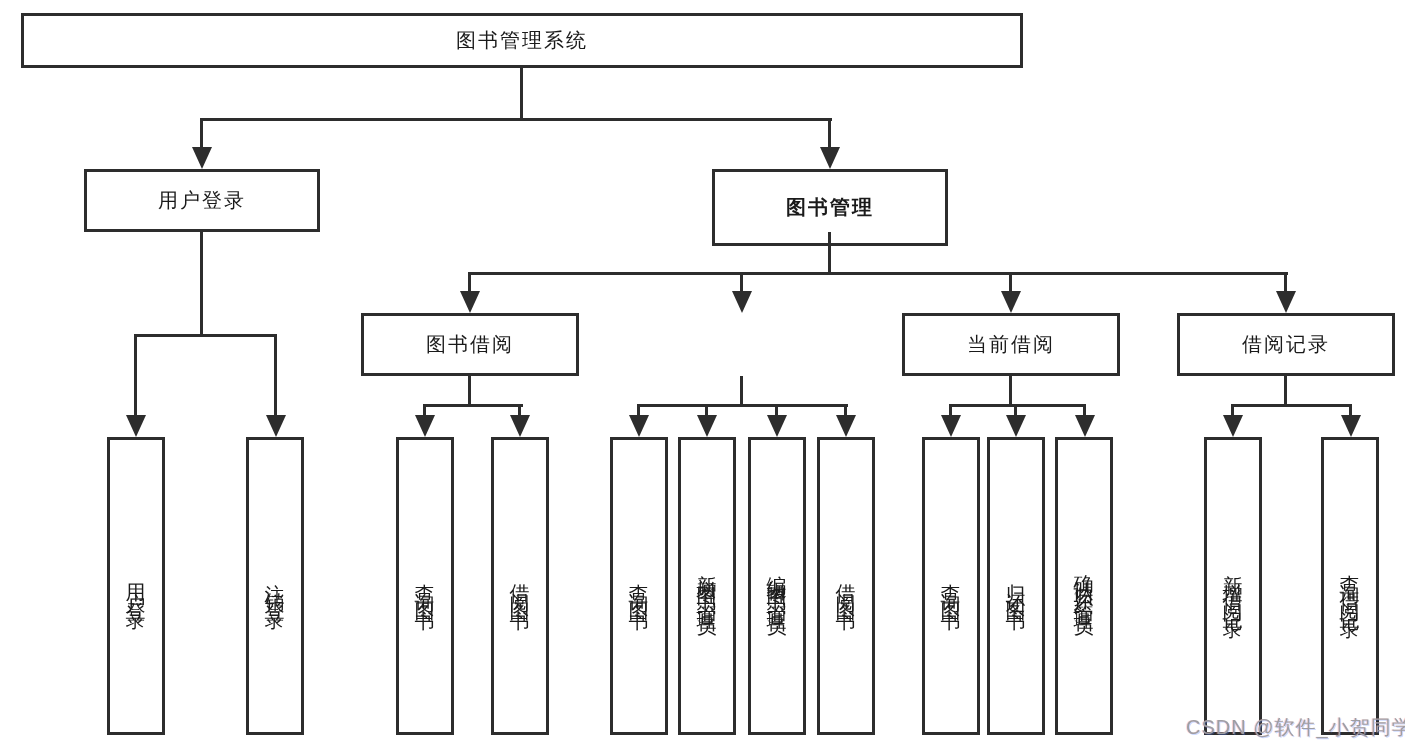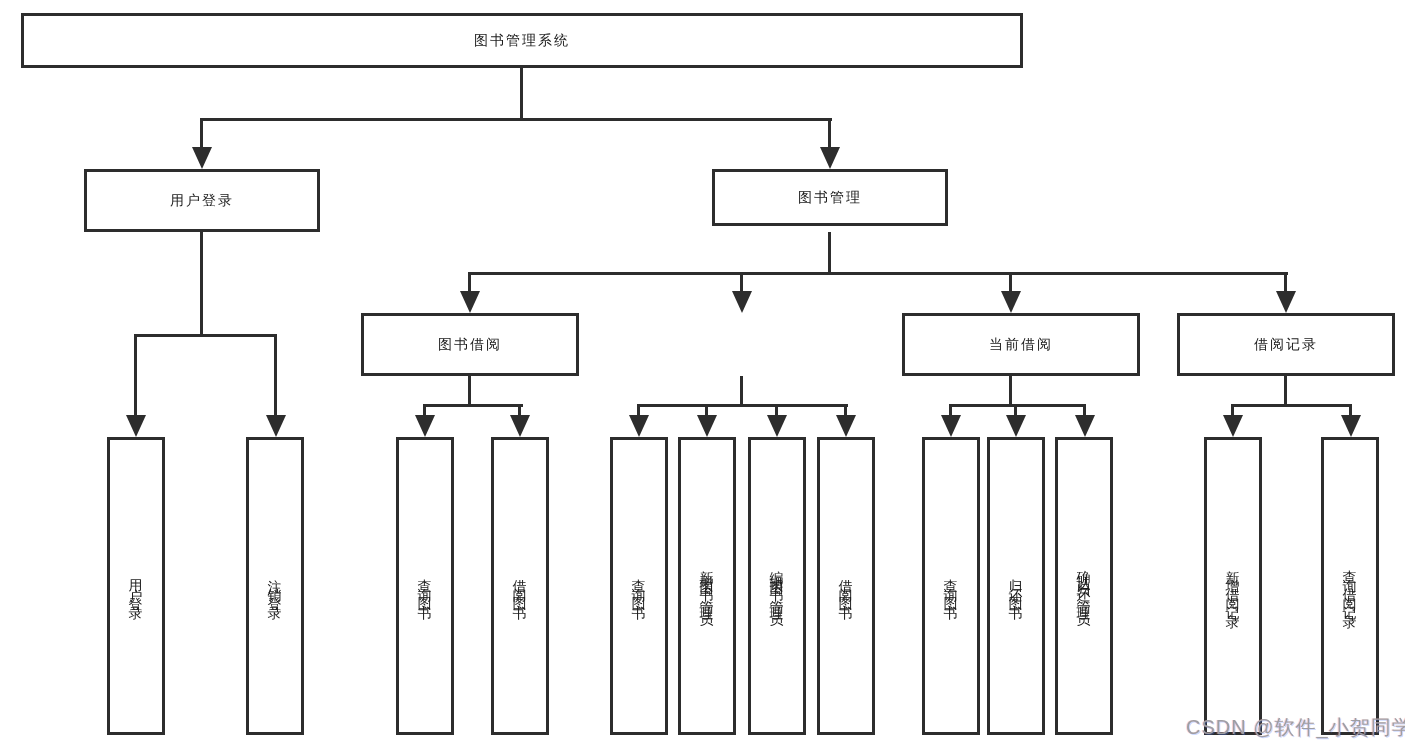--- a/index.html
+++ b/index.html
@@ -3,21 +3,21 @@
 <meta charset="utf-8">
 <style>
   html,body{margin:0;padding:0;background:#ffffff;}
   #stage{
     position:relative;width:1405px;height:747px;background:#ffffff;overflow:hidden;
     font-family:"Liberation Sans",sans-serif;color:#1a1a1a;
   }
   .box{
     position:absolute;box-sizing:border-box;border:3px solid #2d2d2d;background:#ffffff;
     display:flex;align-items:center;justify-content:center;
-    font-size:14px;letter-spacing:2px;color:#1a1a1a;white-space:nowrap;
+    font-size:20px;letter-spacing:2px;color:#1a1a1a;white-space:nowrap;
   }
   .vbox{
     writing-mode:vertical-rl;text-orientation:mixed;
     letter-spacing:9px;white-space:normal;line-height:1;
     padding:6px 0;
   }
   .line{position:absolute;background:#2d2d2d;}
   .arrow{
     position:absolute;width:0;height:0;
     border-left:10px solid transparent;border-right:10px solid transparent;
@@ -30,24 +30,24 @@
   }
 </style>
 </head>
 <body>
 
 <div id="stage">
 
   <div class="box" style="left:21px;top:13px;width:1002px;height:55px;">图书管理系统</div>
 
   <div class="box" style="left:84px;top:169px;width:236px;height:63px;">用户登录</div>
-  <div class="box" style="left:712px;top:169px;width:236px;height:57px;">图书管理</div>
+  <div class="box" style="left:712px;top:169px;width:236px;height:77px;font-weight:bold;">图书管理</div>
 
   <div class="box" style="left:361px;top:313px;width:218px;height:63px;">图书借阅</div>
-  <div class="box" style="left:902px;top:313px;width:238px;height:63px;">当前借阅</div>
+  <div class="box" style="left:902px;top:313px;width:218px;height:63px;">当前借阅</div>
   <div class="box" style="left:1177px;top:313px;width:218px;height:63px;">借阅记录</div>
 
   <div class="box vbox" style="left:107px;top:437px;width:58px;height:298px;">用户登录</div>
   <div class="box vbox" style="left:246px;top:437px;width:58px;height:298px;">注销登录</div>
 
   <div class="box vbox" style="left:396px;top:437px;width:58px;height:298px;">查询图书</div>
   <div class="box vbox" style="left:491px;top:437px;width:58px;height:298px;">借阅图书</div>
 
   <div class="box vbox" style="left:610px;top:437px;width:58px;height:298px;">查询图书</div>
   <div class="box vbox" style="left:678px;top:437px;width:58px;height:298px;letter-spacing:6px;">新增图书（管理员）</div>

